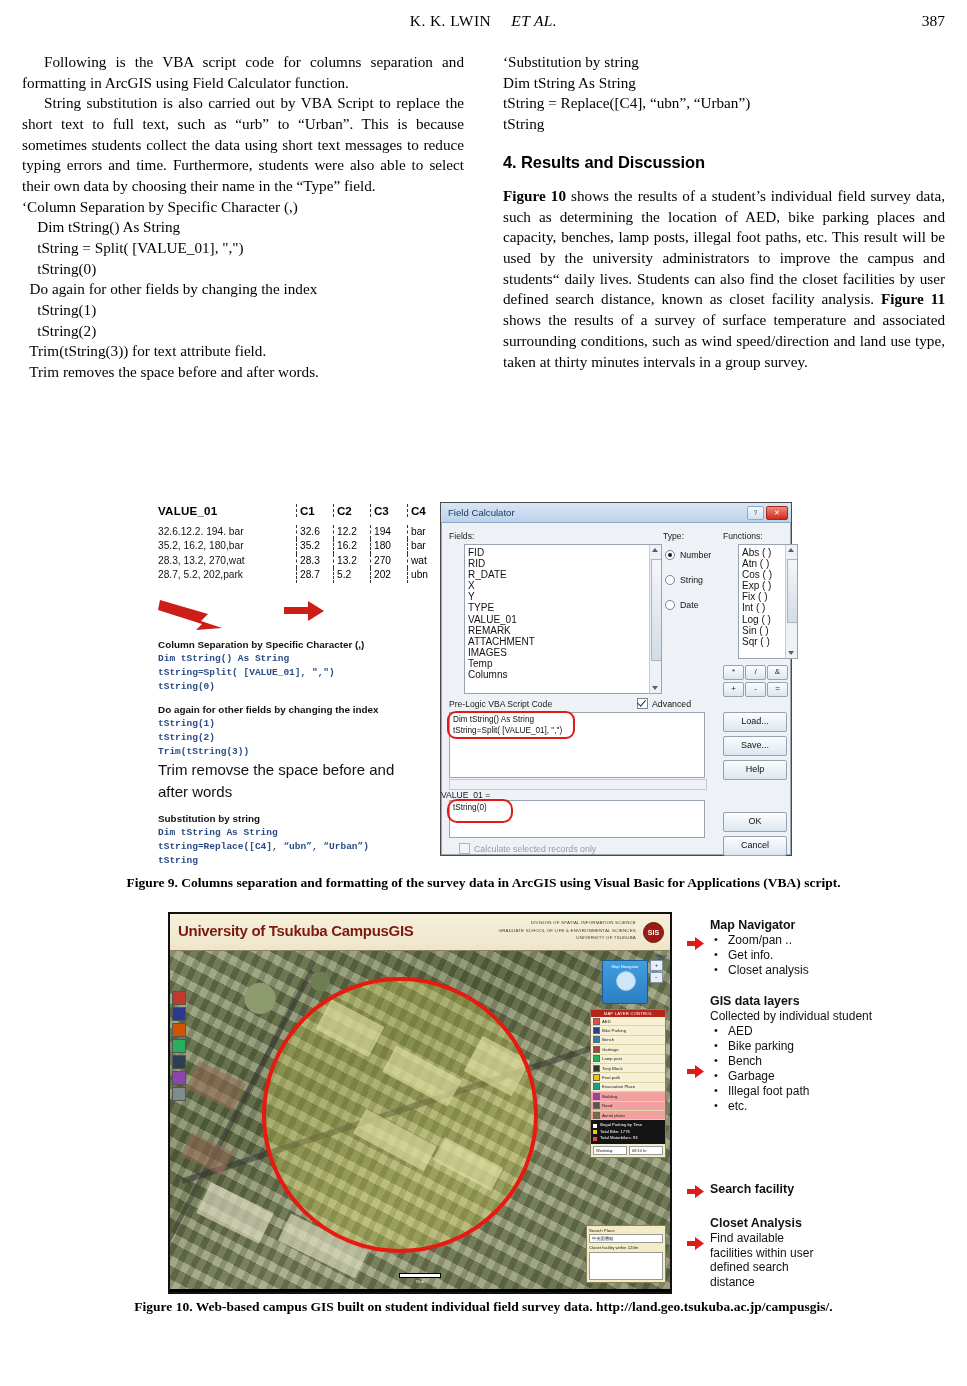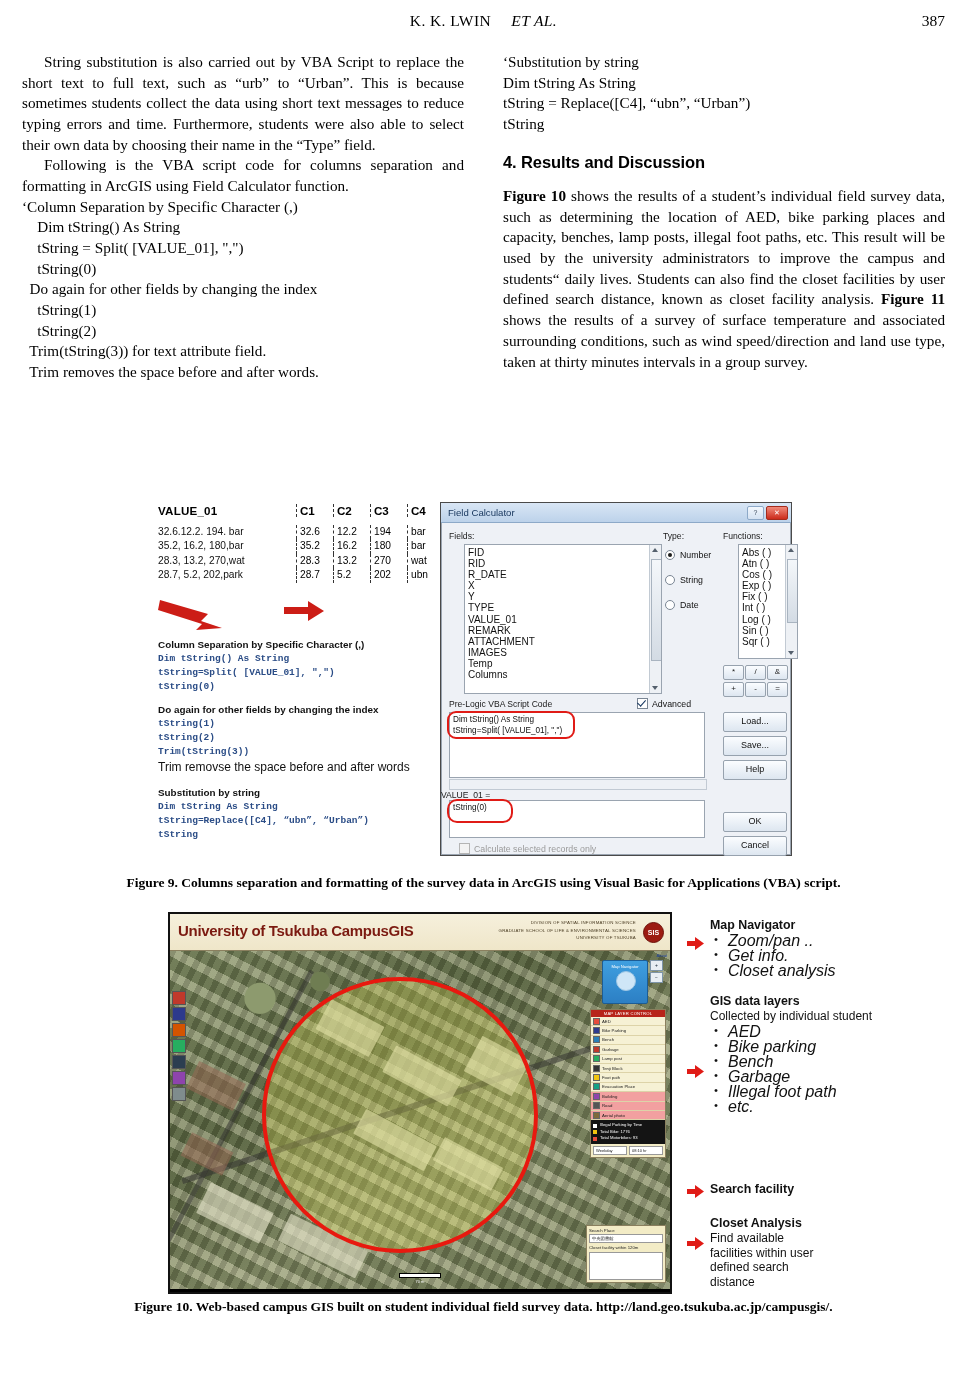--- a/index.html
+++ b/index.html
@@ -79,21 +79,21 @@
   .figcode{
     position:absolute;left:18px;top:140px;width:270px;
     font-size:9.6px;line-height:1.46;
   }
   .figcode .ttl{
     font-family:"Liberation Sans",sans-serif;font-weight:bold;color:#111;font-size:9.9px;
   }
   .figcode .mono{
     font-family:"Liberation Mono",monospace;color:#2a4c86;font-weight:bold;white-space:pre;font-size:9.5px;
   }
-  .figcode .plain{font-family:"Liberation Sans",sans-serif;color:#111;font-size:12px;}
+  .figcode .plain{font-family:"Liberation Sans",sans-serif;color:#111;font-size:15px;}
   .figcode .sp{height:9px;}
 
   
   .fcwrap{
     position:absolute;left:300px;top:4px;width:350px;height:352px;
     border:1px solid #4a4a4a;background:#eef1f6;
     box-shadow:0 0 0 1px #9aa4b0 inset;
   }
   .fc-title{
     height:19px;background:linear-gradient(#d9e6f5,#bcd2ea);
@@ -227,21 +227,21 @@
   .searchpanel .jp{line-height:6.4px;}
   .searchpanel .res{background:#fff;border:1px solid #999;height:26px;margin-top:1px;}
   .scalebar{position:absolute;left:50%;bottom:5px;transform:translateX(-50%);font-family:"Liberation Sans",sans-serif;font-size:4px;color:#fff;text-align:center;}
   .scalebar .bar{width:40px;height:3px;background:#fff;border:1px solid #000;margin:0 auto 1px;}
 
   
   .annot{position:absolute;left:686px;top:918px;width:200px;font-family:"Liberation Sans",sans-serif;color:#111;}
   .annot .h{font-weight:bold;font-size:12.4px;margin-bottom:1px;}
   .annot .t{font-size:12px;line-height:14.6px;}
   .annot ul{list-style:none;margin:0 0 0 2px;padding:0;}
-  .annot li{font-size:16px;line-height:15px;padding-left:16px;position:relative;font-style:italic;}
+  .annot li{font-size:12px;line-height:15px;padding-left:16px;position:relative;}
   .annot li::before{content:"\2022";position:absolute;left:2px;top:-1px;font-size:11px;}
   .annot .grp{position:absolute;left:24px;}
   .redarrow{position:absolute;width:19px;height:15px;}
 
   .footer{position:absolute;left:22px;bottom:18px;width:923px;display:flex;justify-content:space-between;font-size:14px;}
   .footer .jg{font-style:italic;font-weight:bold;}
 </style>
 </head>
 <body>
 
@@ -251,22 +251,22 @@
     <div class="title">
       <span>K. K. LWIN</span>
       <span class="et">ET   AL.</span>
     </div>
     <div class="pageno">387</div>
   </div>
 
   <div class="cols">
 
     <div class="col left">
+      <p>Following is the VBA script code for columns separation and formatting in ArcGIS using Field Calculator function.</p>
       <p>String substitution is also carried out by VBA Script to replace the short text to full text, such as “urb” to “Urban”. This is because sometimes students collect the data using short text messages to reduce typing errors and time. Furthermore, students were also able to select their own data by choosing their name in the “Type” field.</p>
-      <p>Following is the VBA script code for columns separation and formatting in ArcGIS using Field Calculator function.</p>
       <p class="code noind">‘Column Separation by Specific Character (,)
     Dim tString() As String
     tString = Split( [VALUE_01], ",")
     tString(0)
   Do again for other fields by changing the index
     tString(1)
     tString(2)
   Trim(tString(3)) for text attribute field.
   Trim removes the space before and after words.</p>
     </div>

